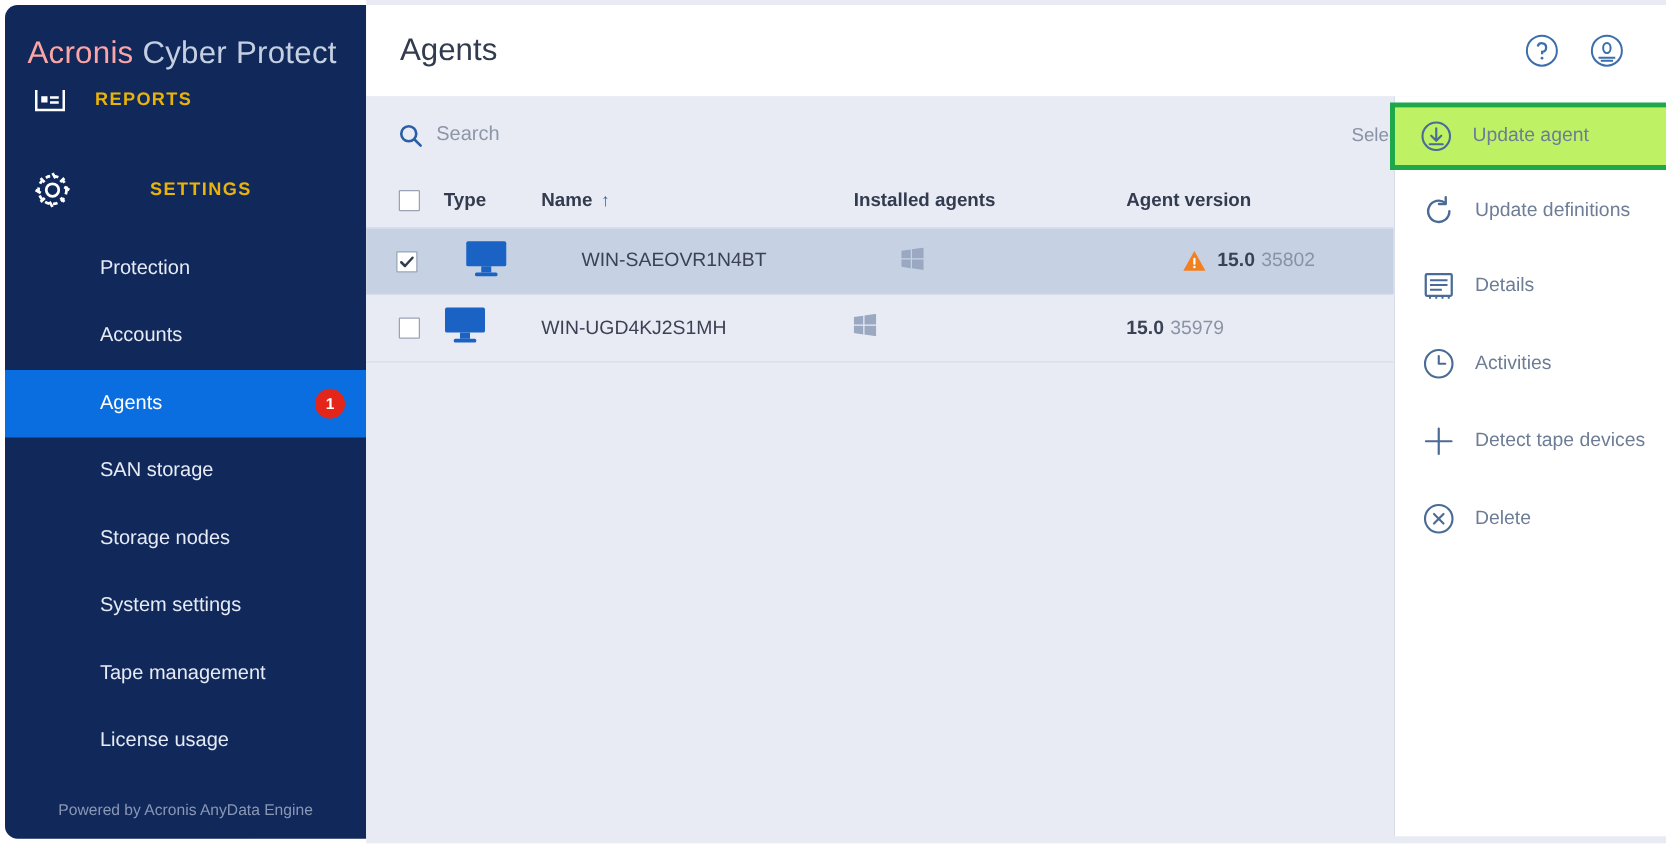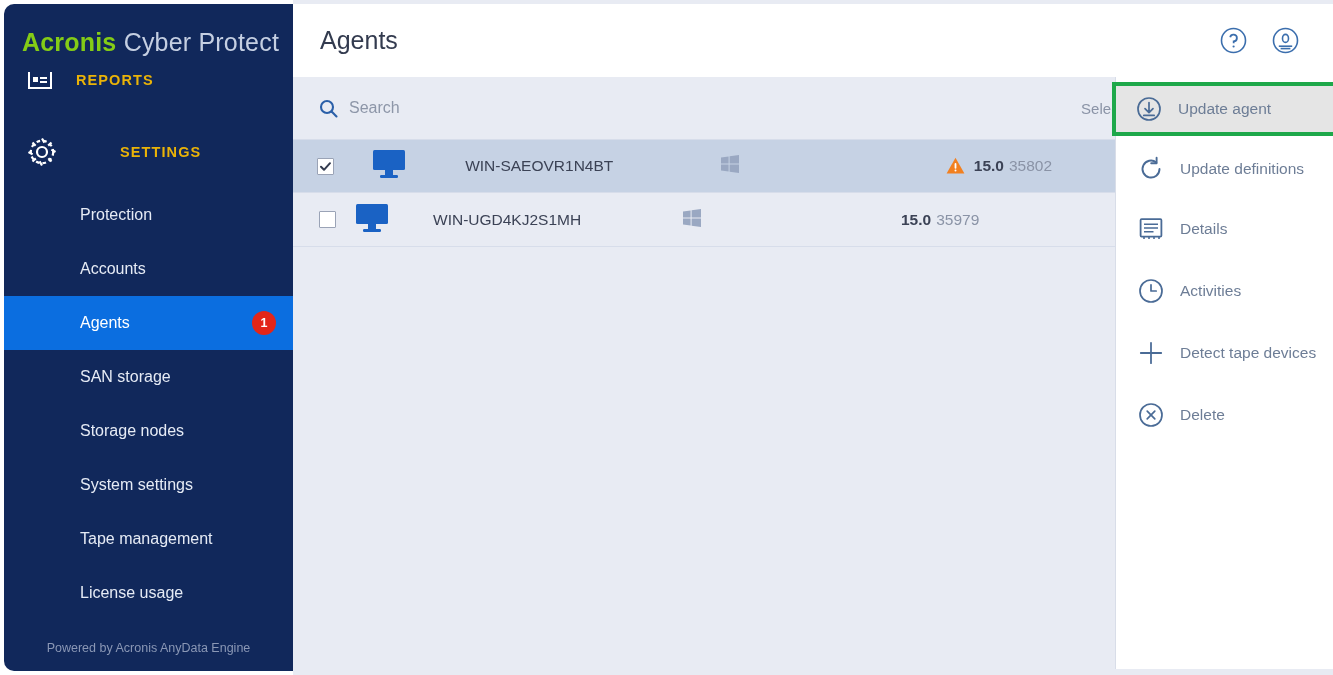--- a/index.html
+++ b/index.html
@@ -28,22 +28,22 @@
     color: #ffffff;
   }
   .sidebar-logo {
     position: absolute;
     left: 18px; top: 24px;
     font-size: 25px;
     letter-spacing: .2px;
     white-space: nowrap;
   }
   .sidebar-logo .brand {
-    font-weight: 700;
-    color: #84cc16;
+    font-weight: 400;
+    color: #fca5a5;
   }
   .sidebar-logo .sub {
     font-weight: 300;
     color: #c5cfe2;
   }
 
   .nav-section {
     position: absolute;
     left: 0; width: 289px;
     height: 56px;
@@ -241,21 +241,21 @@
     gap: 16px;
     color: #6d7d96;
     font-size: 15.5px;
     cursor: pointer;
   }
   .act .aico { width: 26px; display: flex; justify-content: center; color: #4a6b96; flex: 0 0 26px; }
   .act .alabel { line-height: 1.25; }
   .act.highlighted {
     outline: 4px solid #1ea84a;
     outline-offset: 0;
-    background: #e5e5e5;
+    background: #bef264;
     padding-left: 20px;
   }
 </style>
 </head>
 <body>
 
 <div class="app">
 
   <aside class="sidebar">
     <div class="sidebar-logo">
@@ -349,20 +349,41 @@
               <path d="M12.6 12.6 L17.5 17.5" stroke-linecap="round"></path>
             </svg>
           </span>
           <input class="search-input" type="text" placeholder="Search" style="">
         </label>
         <div class="counts">Selected: 1 / Loaded: 2 / Total: 2</div>
       </div>
 
       <div class="tbl">
 
+        <div class="thead">
+          <div class="c-check">
+            <span class="chk">
+              
+            </span>
+          </div>
+          <div class="c-type">Type</div>
+          <div class="c-name">
+            <span>Name</span><span class="sort-arrow">↑</span>
+          </div>
+          <div class="c-inst">Installed agents</div>
+          <div class="c-ver">Agent version</div>
+          <div class="c-gear">
+            <span class="gear">
+              <svg width="20" height="20" viewBox="0 0 22 22" fill="currentColor">
+                <path d="M11 7.2a3.8 3.8 0 1 0 0 7.6 3.8 3.8 0 0 0 0-7.6zm0 5.9a2.1 2.1 0 1 1 0-4.2 2.1 2.1 0 0 1 0 4.2z"></path>
+                <path d="M19.2 9.3l-1.9-.3a6.6 6.6 0 0 0-.6-1.5l1.2-1.6-2.1-2.1-1.6 1.2c-.5-.3-1-.5-1.5-.6l-.3-1.9H9.6l-.3 1.9c-.5.1-1 .3-1.5.6L6.2 3.8 4.1 5.9l1.2 1.6c-.3.5-.5 1-.6 1.5l-1.9.3v3h1.9c.1.5.3 1 .6 1.5l-1.2 1.6 2.1 2.1 1.6-1.2c.5.3 1 .5 1.5.6l.3 1.9h3l.3-1.9c.5-.1 1-.3 1.5-.6l1.6 1.2 2.1-2.1-1.2-1.6c.3-.5.5-1 .6-1.5l1.9-.3v-3z"></path>
+              </svg>
+            </span>
+          </div>
+        </div>
 
         <div class="row selected">
           <div class="c-check">
             <span class="chk checked">
               <svg width="13" height="13" viewBox="0 0 13 13" fill="none" stroke="#333b4f" stroke-width="2">
                 <path d="M2 6.8 L5 9.8 L11 3.2" stroke-linecap="round" stroke-linejoin="round"></path>
               </svg>
             </span>
           </div>
           <div class="c-type">

